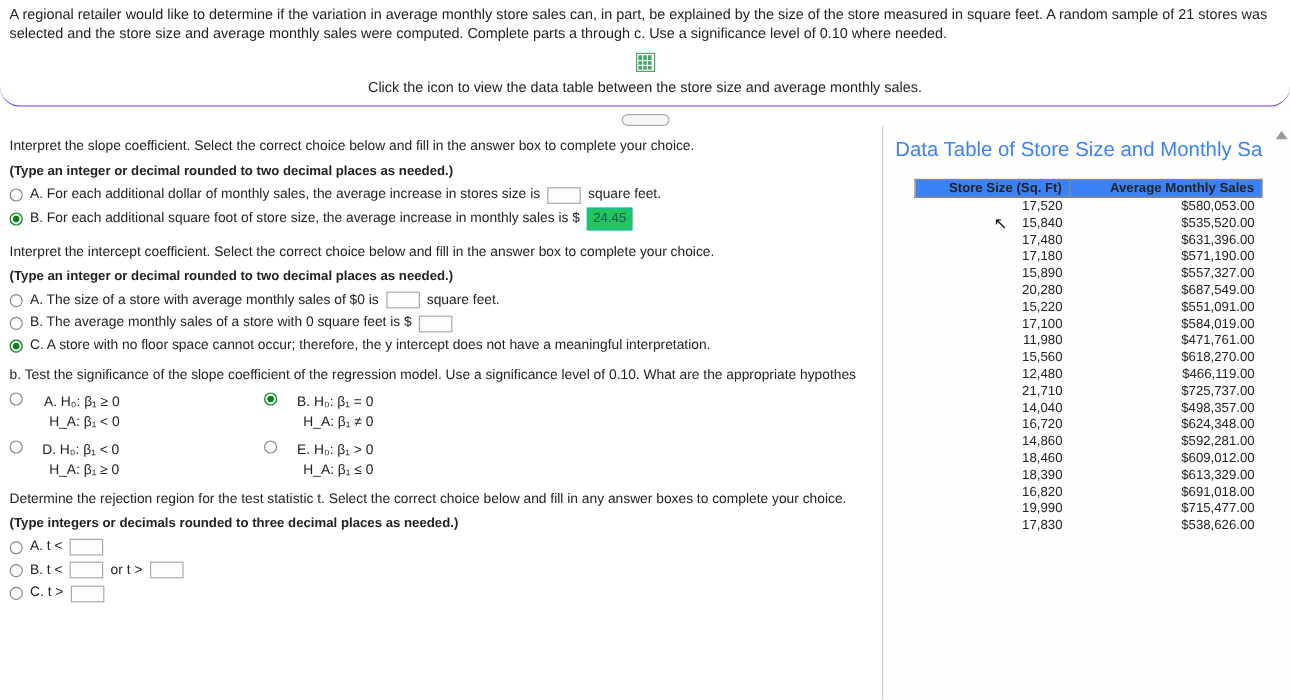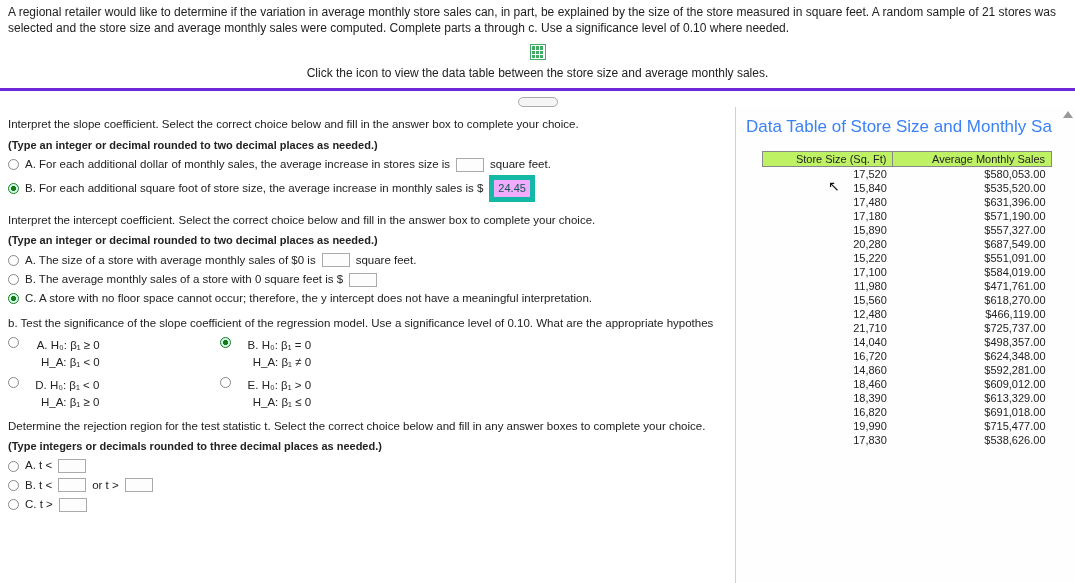--- a/index.html
+++ b/index.html
@@ -1,38 +1,38 @@
 <!DOCTYPE html>
 <html><head>
 <meta charset="utf-8">
 <style>
 * { box-sizing: border-box; margin: 0; padding: 0; }
 body { font-family: Arial, sans-serif; font-size: 12px; color: #222; background: #fff; width: 1075px; height: 583px; overflow: hidden; position: relative; }
-.top { padding: 4px 8px 8px 8px; border-bottom: 3px solid #6d28d9; }
+.top { padding: 4px 8px 8px 8px; border-bottom: 1px solid #6d28d9; border-radius: 17px; }
 .top p { line-height: 1.35; }
 .icon-row { display: flex; align-items: center; gap: 6px; margin-top: 8px; flex-direction: column; }
 .grid-icon { width: 16px; height: 16px; border: 1px solid #4a6; display: grid; grid-template-columns: 1fr 1fr 1fr; grid-template-rows: 1fr 1fr 1fr; gap: 1px; padding: 1px; background: #fff; cursor: pointer; }
 .grid-icon div { background: #4a6; }
 .divider-pill { width: 40px; height: 10px; border: 1px solid #aaa; border-radius: 5px; margin: 6px auto 0 auto; background: #f5f5f5; }
 .main { display: flex; height: calc(583px - 70px); }
 .left { flex: 1 1 auto; padding: 6px 10px 0 8px; overflow: hidden; font-size: 11.5px; line-height: 1.5; }
 .left p { margin: 3px 0; }
 .note { font-size: 11px; font-weight: bold; }
 .radio-row { display: flex; align-items: center; gap: 6px; margin: 2px 0; }
 .radio { width: 11px; height: 11px; border: 1px solid #888; border-radius: 50%; flex-shrink: 0; display: inline-block; cursor: pointer; }
 .radio.sel { border-color: #1a7a1a; background: radial-gradient(circle,#1a7a1a 40%,#cfe 45%,#cfe 100%); }
 .ans-box { display: inline-block; min-width: 28px; height: 14px; border: 1px solid #aaa; background: #fdfdfd; vertical-align: middle; }
-.ans-filled { border: 5px solid #14b8a6; background: #f0abfc; padding: 0 4px; color: #155; font-size: 11px; }
+.ans-filled { border: 1px solid #14b8a6; background: #22c55e; padding: 0 4px; color: #155; font-size: 11px; }
 .opt-cols { display: flex; gap: 120px; margin: 4px 0; text-align: right; }
 .opt-block { display: flex; gap: 6px; }
 .right { flex: 0 0 340px; border-left: 1px solid #d0d0d0; position: relative; background: #fefefe; padding: 4px 6px 40px 10px; }
 .right h2 { font-size: 17px; font-weight: normal; color: #3b82f6; margin: 6px 0 14px 0; white-space: nowrap; }
 .tbl { width: 290px; border-collapse: collapse; font-size: 11px; margin-left: 16px; }
 .tbl th, .tbl td { padding: 1px 6px; text-align: right; }
-.tbl th { border: 1px solid #888; background: #bef264; font-weight: normal; }
+.tbl th { border: 1px solid #888; background: #3b82f6; font-weight: bold; }
 .tbl th:first-child, .tbl td:first-child { text-align: right; }
 .btn-row { position: absolute; bottom: 8px; right: 14px; display: flex; gap: 12px; }
 .btn { padding: 4px 16px; border: 1px solid #999; border-radius: 4px; font-size: 12px; cursor: pointer; }
 .btn.print { background: #f0f0f0; color: #333; }
 .btn.done { background: #222; color: #fff; border-color: #222; }
 .scroll-hint { position: absolute; top: 4px; right: 2px; width: 0; height: 0; border-left: 5px solid transparent; border-right: 5px solid transparent; border-bottom: 7px solid #999; }
 .cursor-img { position: absolute; top: 178px; left: 828px; font-size: 14px; color: #111; pointer-events:none; }
 </style>
 </head>
 <body>

